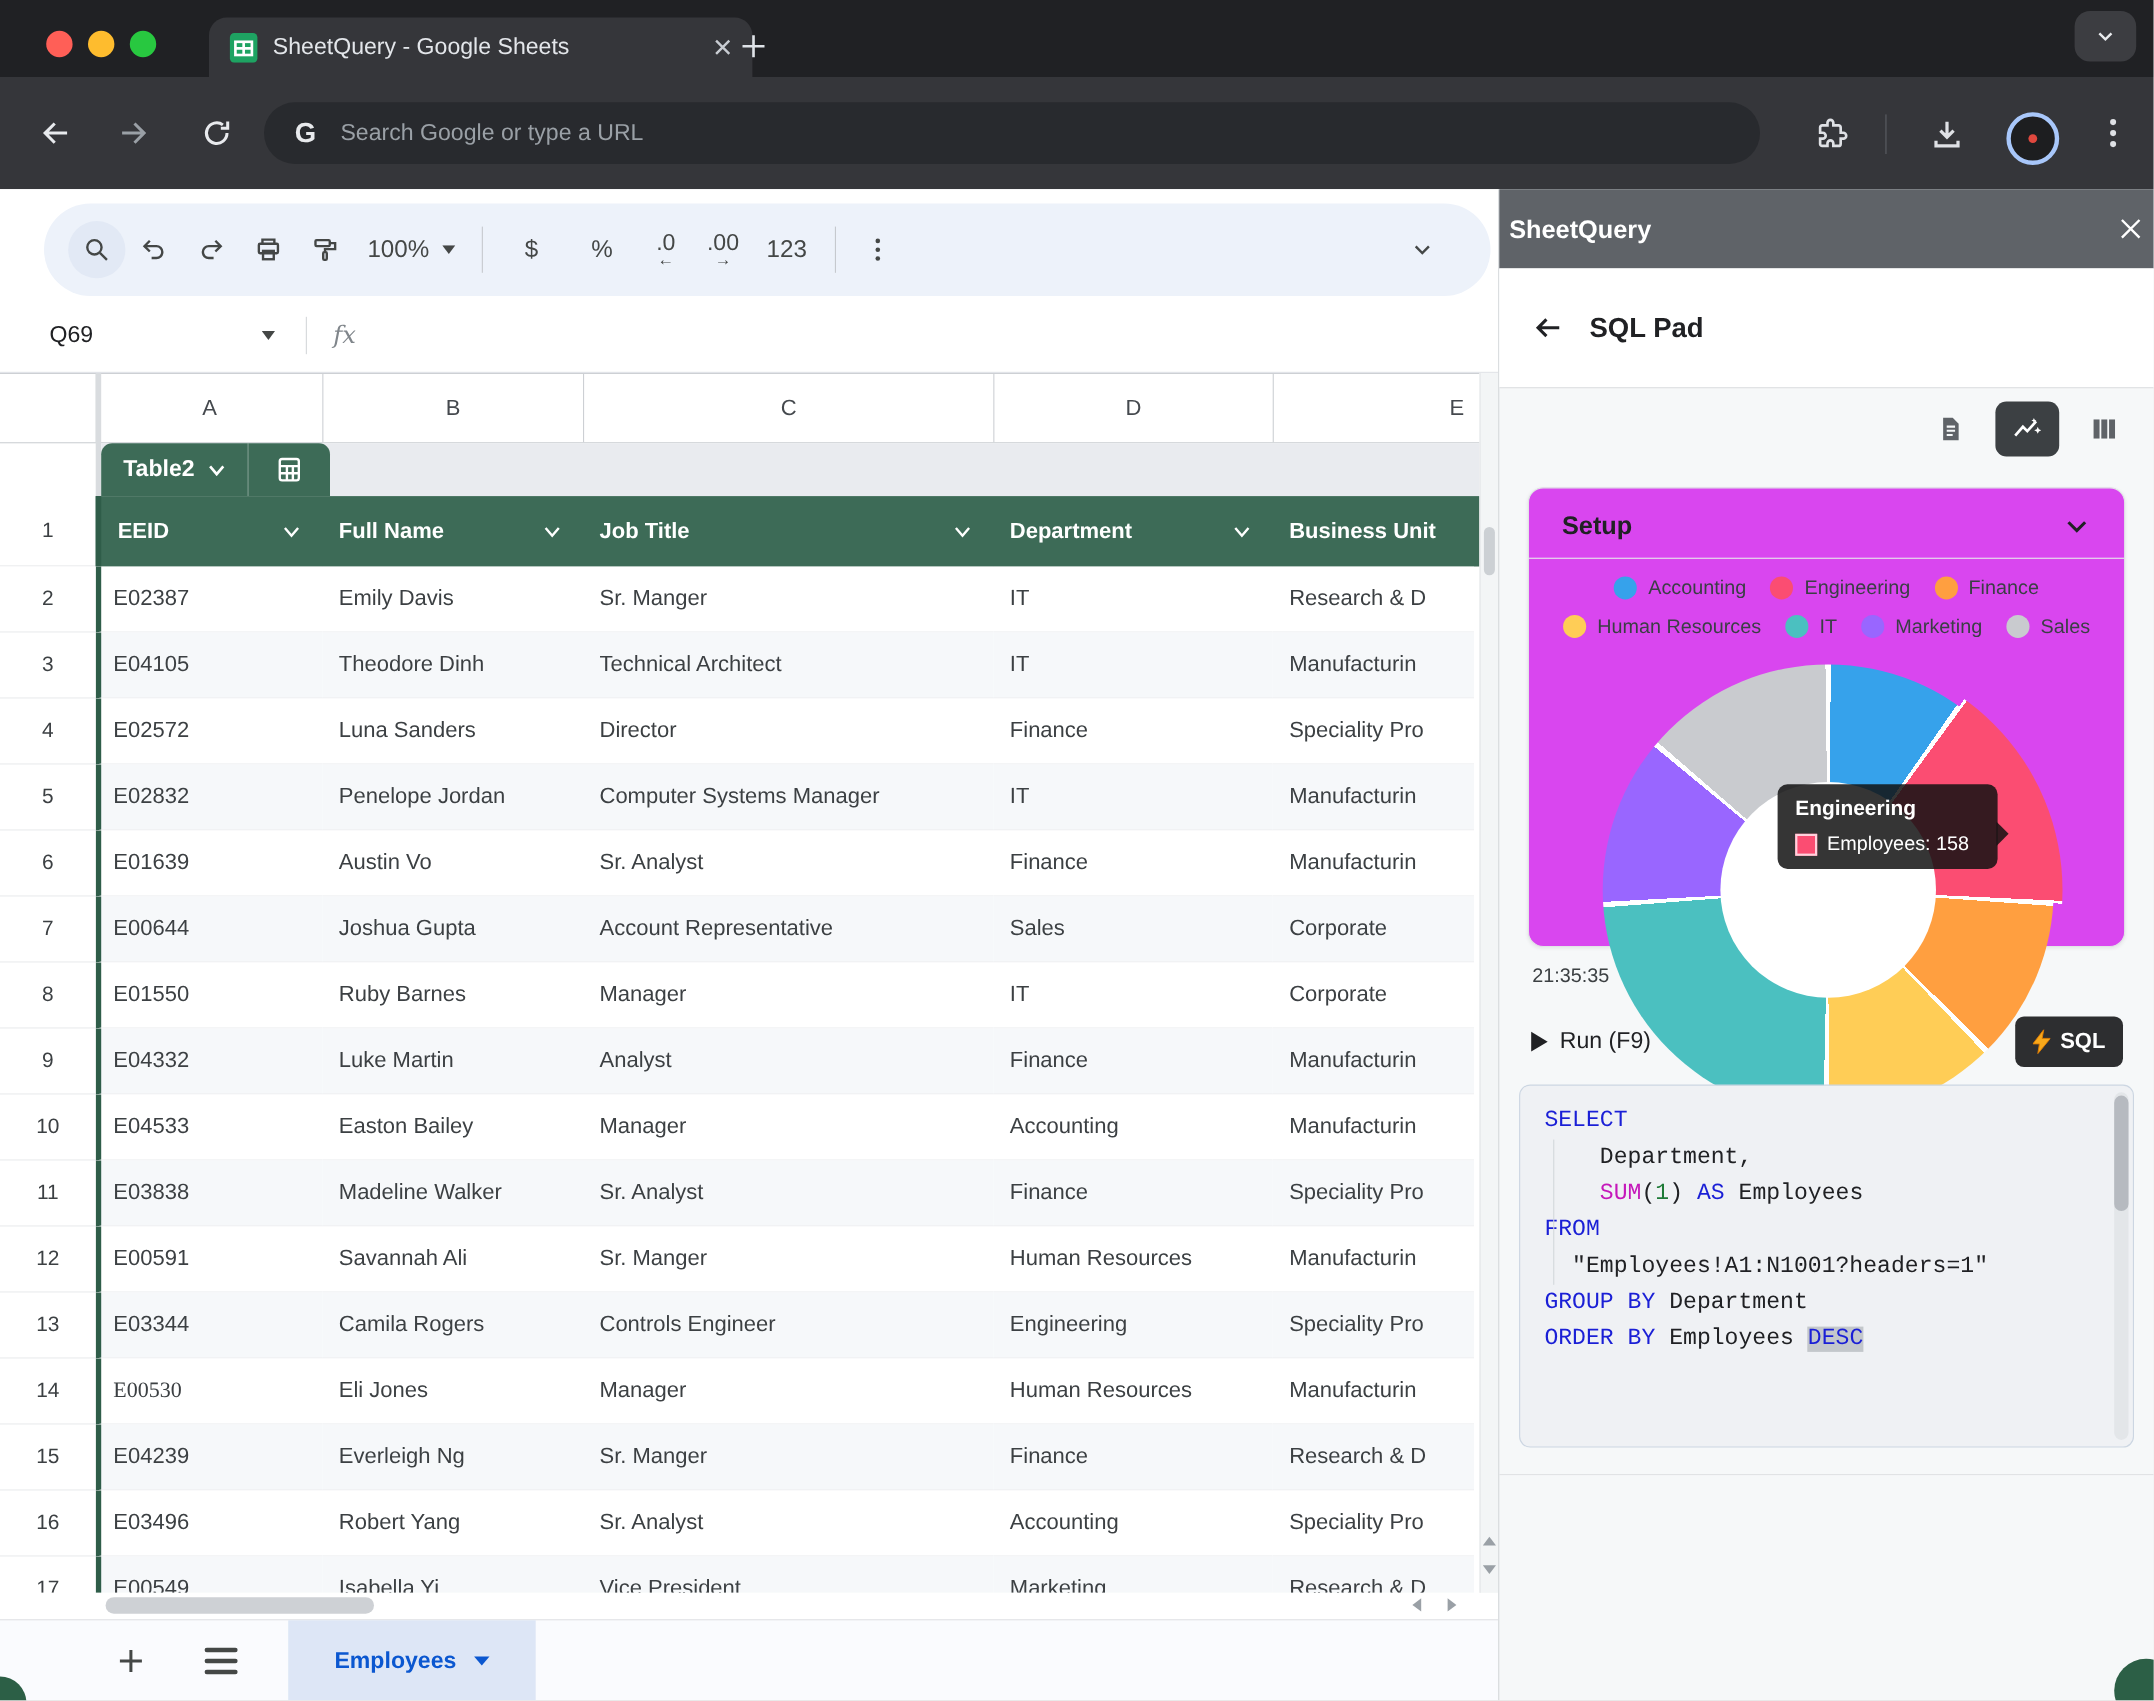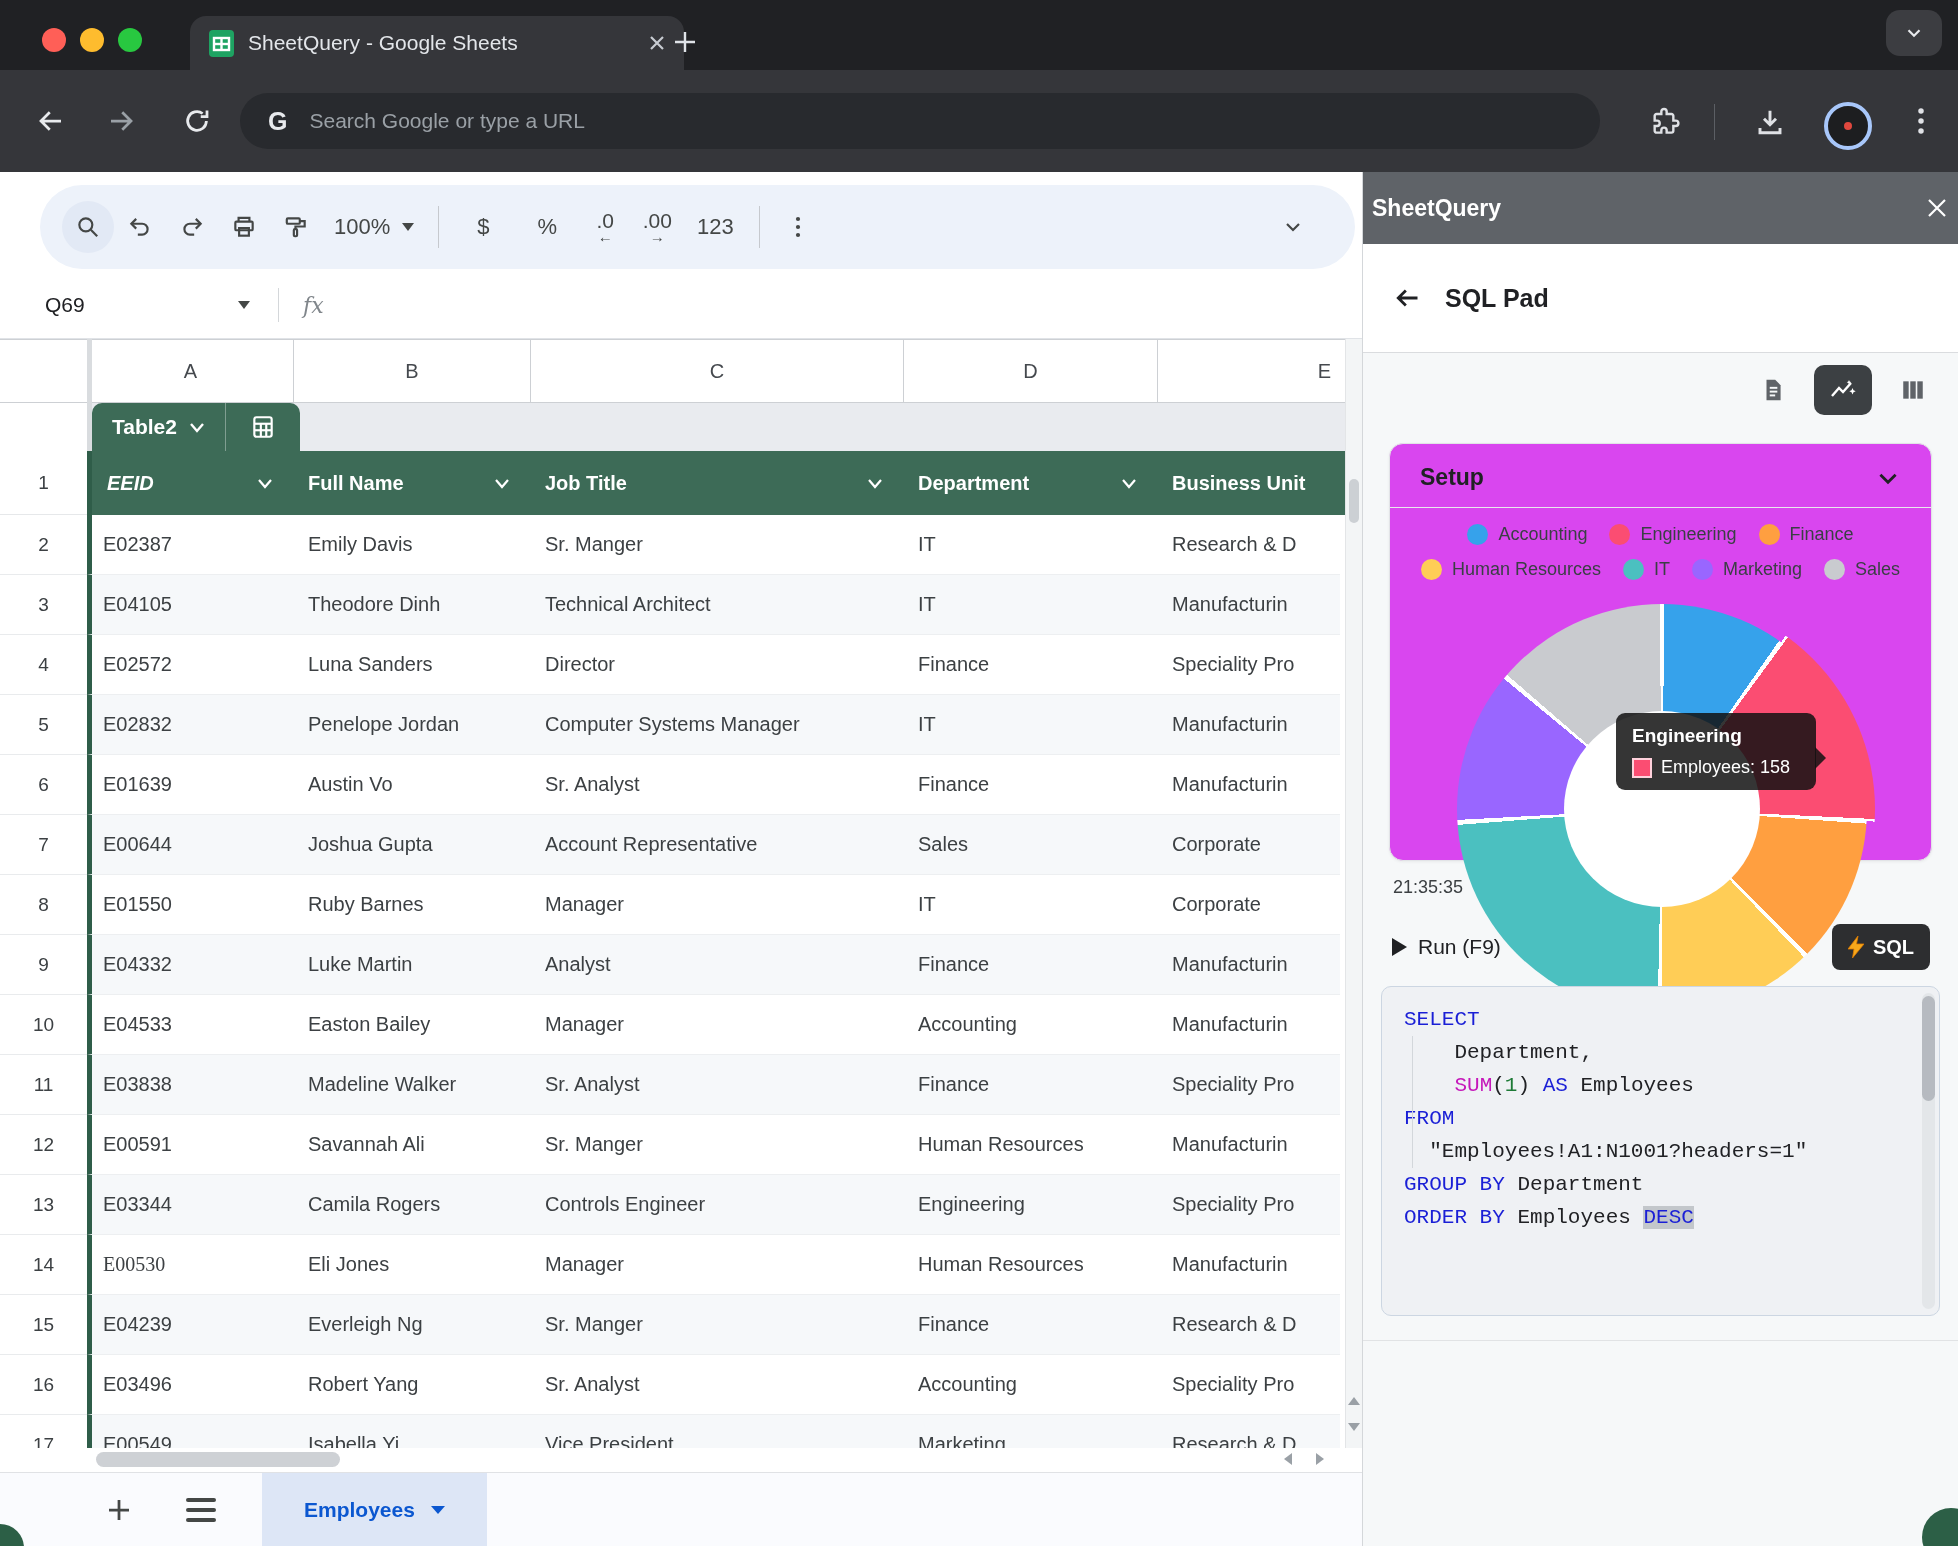--- a/index.html
+++ b/index.html
@@ -346,21 +346,21 @@
             <line x1="4" y1="9" x2="20" y2="9" stroke="#fff" stroke-width="2"></line>
             <line x1="10" y1="9" x2="10" y2="21" stroke="#fff" stroke-width="2"></line>
             <line x1="15" y1="9" x2="15" y2="21" stroke="#fff" stroke-width="2"></line>
             <line x1="4" y1="15" x2="20" y2="15" stroke="#fff" stroke-width="2"></line>
           </svg>
       </span>
     </div>
 
     <div class="thgut">1</div>
     <div class="theader" id="theader">
-        <div class="th first" style="width: 206px; font-style: italic;">
+        <div class="th first" style="width: 206px;">
           <span>EEID</span>
           <span class="chev">
             <svg width="16" height="11" viewBox="0 0 16 11">
               <path d="M2 2 L8 9 L14 2" fill="none" stroke="#fff" stroke-width="2.2"></path>
             </svg>
           </span>
         </div>
         <div class="th" style="width: 237px;">
           <span>Full Name</span>
           <span class="chev">

